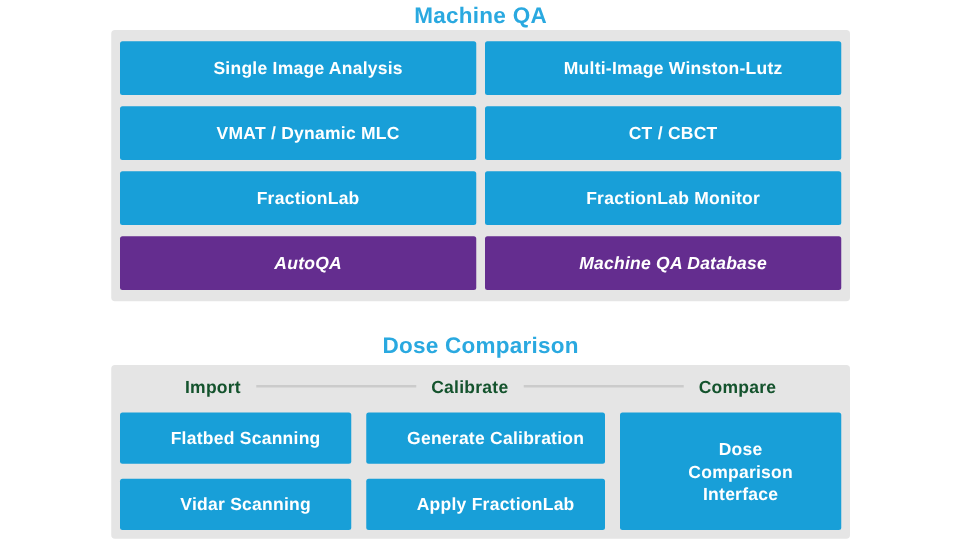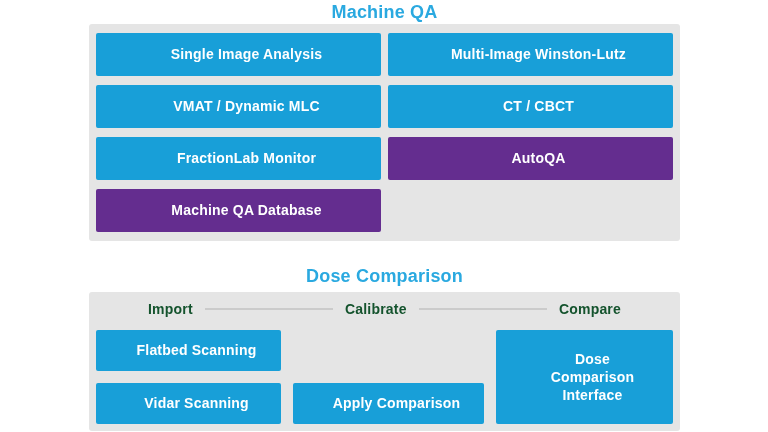--- a/index.html
+++ b/index.html
@@ -47,21 +47,21 @@
     gap: 12px;
   }
 
   .btn {
     display: flex; align-items: center; justify-content: center;
     background: #189fd8; color: #ffffff;
     font-size: 14px; font-weight: 700; letter-spacing: 0.2px;
     text-align: center; border-radius: 2px; border: none;
     cursor: pointer; line-height: 1.3; padding-left: 16px;
   }
-  .btn.purple { background: #642d8f; }
+  .btn.purple { background: #642d8f; font-style: italic; }
   .btn .wrap-narrow { display: inline-block; max-width: 120px; }
 
   #dose-compare-button { grid-column: 3; grid-row: 1 / span 2; }
 
   
   #stage-row {
     position: absolute; top: 6px; left: 7px; right: 7px; height: 22px;
     display: flex; align-items: center;
   }
   #stage-row .spacer { width: 52px; }
@@ -79,20 +79,21 @@
   <div class="section-title">Machine QA</div>
   <div class="rule right"></div>
 </div>
 
 <div class="panel" id="machine-qa-panel">
   <div class="grid" id="machine-qa-grid">
     <button class="btn">Single Image Analysis</button>
     <button class="btn">Multi-Image Winston-Lutz</button>
     <button class="btn">VMAT / Dynamic MLC</button>
     <button class="btn">CT / CBCT</button>
+    <button class="btn">FractionLab</button>
     <button class="btn">FractionLab Monitor</button>
     <button class="btn purple">AutoQA</button>
     <button class="btn purple">Machine QA Database</button>
   </div>
 </div>
 
 <div class="title-row" style="top:263px; height:26px;justify-content:space-between;">
   <div class="rule left"></div>
   <div class="section-title">Dose Comparison</div>
   <div class="rule right"></div>
@@ -104,19 +105,20 @@
     <div class="stage-label">Import</div>
     <div class="stage-rule"></div>
     <div class="stage-label">Calibrate</div>
     <div class="stage-rule"></div>
     <div class="stage-label">Compare</div>
     <div class="spacer"></div>
   </div>
 
   <div class="grid" id="dose-grid">
     <button class="btn" style="grid-column:1; grid-row:1;">Flatbed Scanning</button>
+    <button class="btn" style="grid-column:2; grid-row:1;">Generate Calibration</button>
     <button class="btn" id="dose-compare-button">
       <span class="wrap-narrow">Dose Comparison Interface</span>
     </button>
     <button class="btn" style="grid-column:1; grid-row:2;">Vidar Scanning</button>
-    <button class="btn" style="grid-column:2; grid-row:2;">Apply Comparison</button>
+    <button class="btn" style="grid-column:2; grid-row:2;">Apply FractionLab</button>
   </div>
 </div>
 
 </body></html>

